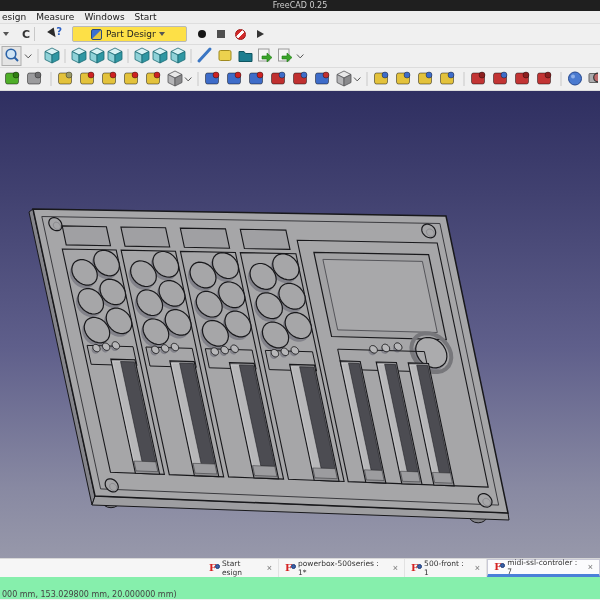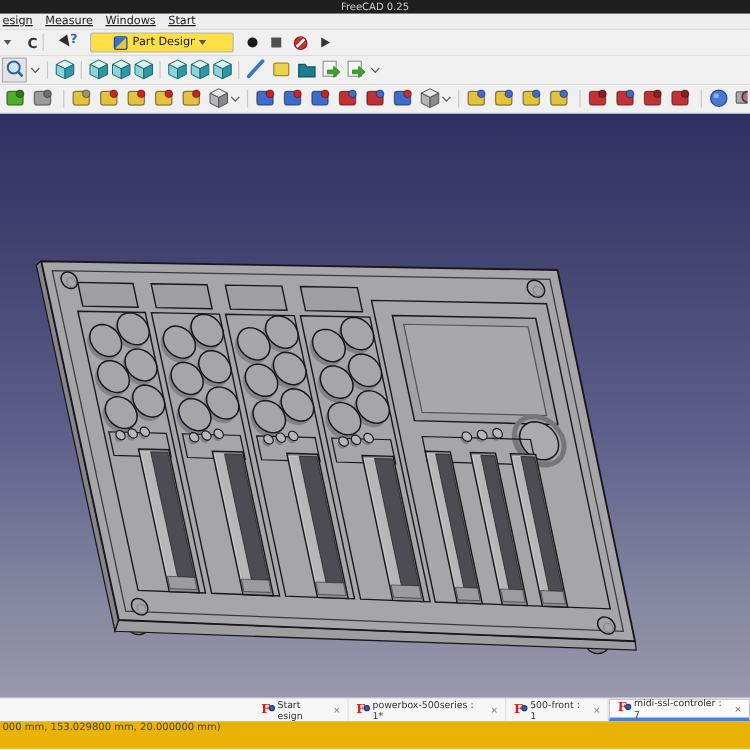--- a/index.html
+++ b/index.html
@@ -1,19 +1,19 @@
 <!DOCTYPE html>
 <html><head>
 <meta charset="utf-8">
 <style>
   * { margin:0; padding:0; box-sizing:border-box; }
   html,body { width:600px; height:600px; overflow:hidden; font-family:"DejaVu Sans", sans-serif; background:#f0f0f0; }
   .titlebar { height:11px; background:#1f1f1f; color:#cfcfcf; font-size:8px; text-align:center; line-height:11px; }
   .menubar { height:13px; background:#eeeeee; display:flex; align-items:center; font-size:9px; color:#1a1a1a; border-bottom:1px solid #dedede; }
-  .menubar span { margin-left:10px; cursor:default;text-decoration:underline; }
+  .menubar span { margin-left:10px; cursor:default; }
   .menubar span:first-child { margin-left:2px; }
   .tb { background:#f0f0f0; border-bottom:1px solid #dcdcdc; display:flex; align-items:center; }
   .tb1 { height:21px; }
   .tb2 { height:23px; }
   .tb3 { height:23px; }
   .sepv { width:1px; height:14px; background:#c8c8c8; margin:0 4px; }
   .chev-css { width:0; height:0; border-left:3.5px solid transparent; border-right:3.5px solid transparent; border-top:4px solid #555; margin:0 3px; }
   .refresh-btn { font-size:11px; font-weight:bold; color:#333; background:none; border:none; margin-left:10px; font-family:"DejaVu Sans", sans-serif; }
   .cursor-help { position:relative; margin-left:9px; width:14px; height:14px; }
   .cursor-help .arr { position:absolute; left:1px; top:2px; width:0; height:0; border-left:4px solid transparent; border-right:4px solid transparent; border-top:9px solid #2b2b2b; transform:rotate(-35deg); }
@@ -28,21 +28,21 @@
   button { cursor:pointer; }
   .viewport { position:relative; height:467px; background:linear-gradient(180deg,#2f2f61 0%,#414170 22%,#5f5f8b 55%,#8889a2 85%,#9798aa 100%); }
   .viewport svg { position:absolute; left:0; top:0; }
   .tabbar { height:19px; background:#f6f6f6; border-top:1px solid #d8d8d8; display:flex; align-items:stretch; padding-left:203px; }
   .tab { display:flex; align-items:center; gap:3px; padding:0 6px; font-size:7.5px; color:#333; border-right:1px solid #e2e2e2; cursor:pointer; }
   .tab.active { background:#fbfbfd; border:1px solid #c9c9d6; border-bottom:3px solid #4a80d8; }
   .fc-icon { position:relative; width:10px; height:11px; flex:none; }
   .fc-icon .f { position:absolute; left:0; top:-1px; color:#d42222; font-weight:bold; font-size:10px; font-family:"DejaVu Serif", serif; }
   .fc-icon .gear { position:absolute; right:-1px; top:1px; width:5px; height:5px; border-radius:50%; background:#3a5fa8; border:1px solid #1d3a75; }
   .tab .close { color:#777; font-size:9px; margin-left:2px; background:none; border:none; line-height:1; }
-  .statusbar { height:22px; background:#eab308; font-size:8px; color:#444; display:flex; align-items:center; padding:3px 0 16px 2px; }
+  .statusbar { height:22px; background:#86efac; font-size:8px; color:#444; display:flex; align-items:flex-end; padding:3px 0 0 2px; }
 </style>
 </head>
 <body>
 
 <div class="titlebar">
   <span>FreeCAD 0.25</span>
 </div>
 
 <div class="menubar">
   <span>esign</span>

